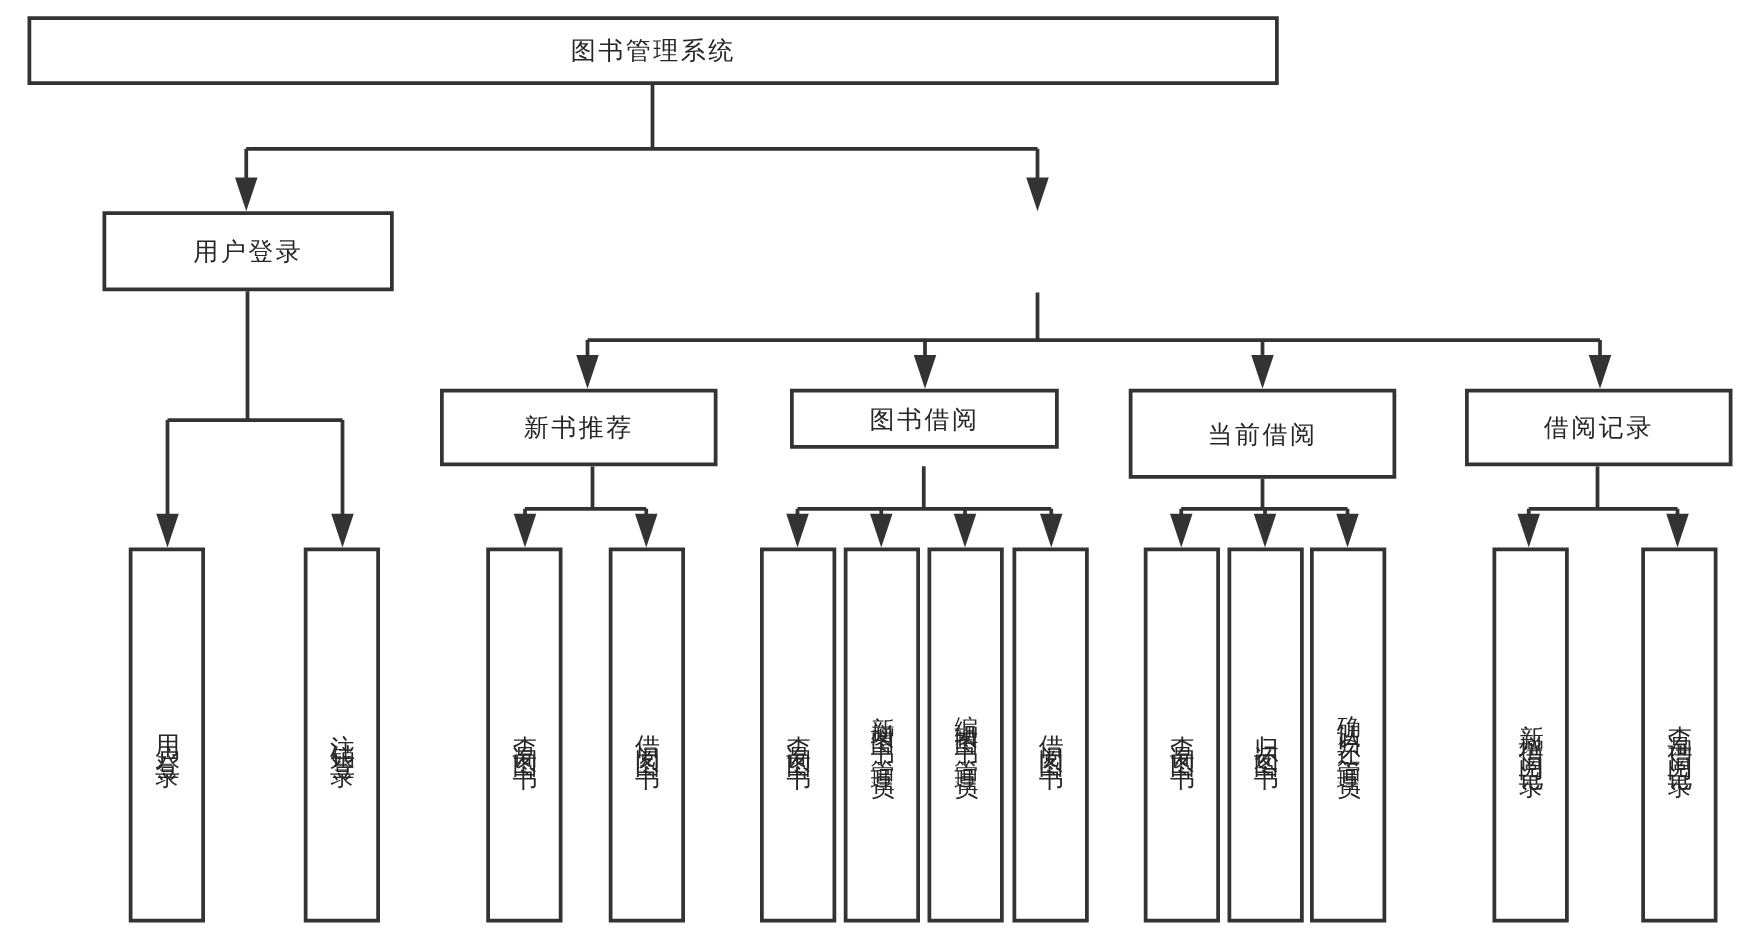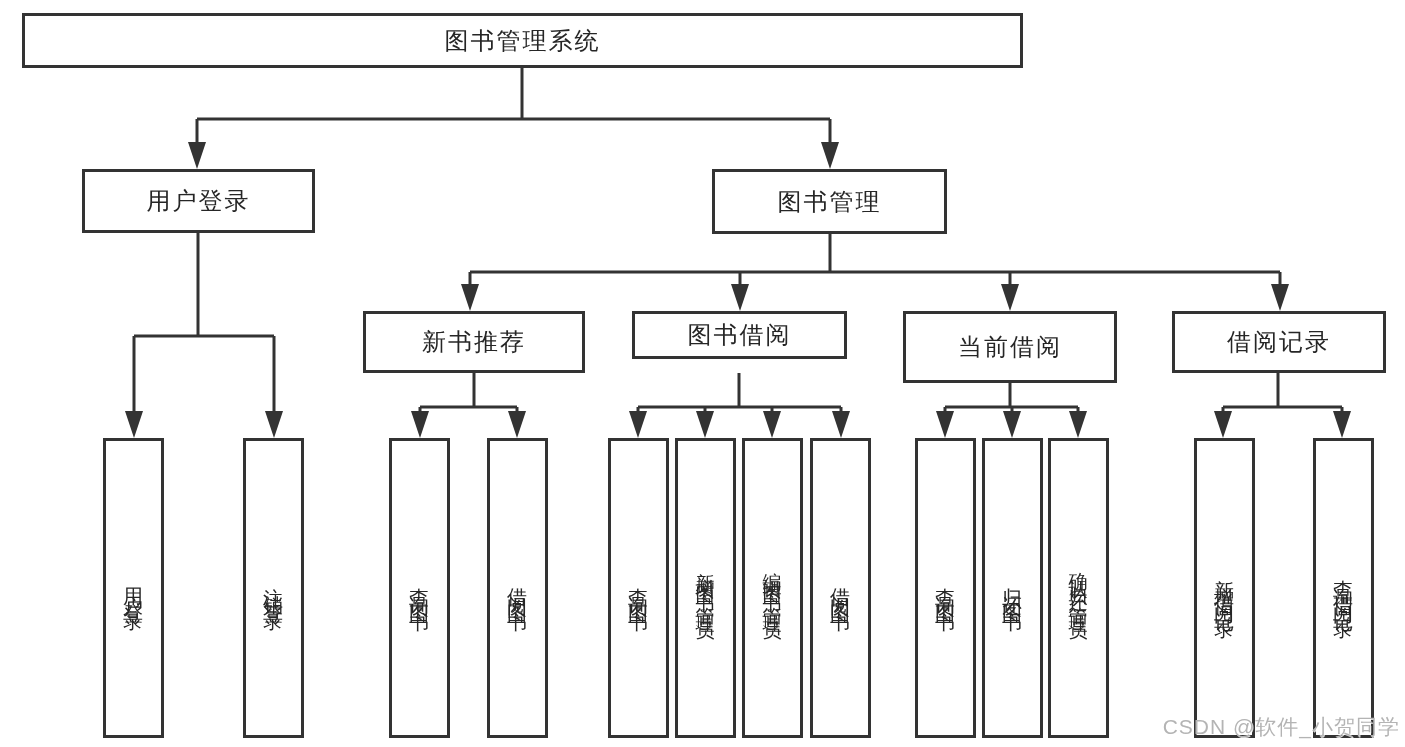--- a/index.html
+++ b/index.html
@@ -21,21 +21,21 @@
     position: absolute;
     background: #ffffff;
     border: 3px solid #333333;
     box-sizing: border-box;
     display: flex;
     align-items: center;
     justify-content: center;
     z-index: 2;
   }
   .hlabel {
-    font-size: 24px;
+    font-size: 20px;
     letter-spacing: 2px;
     color: #262626;
     white-space: nowrap;
   }
   .leaf { top: 438px; height: 300px; width: 61px; }
   .vtext {
     writing-mode: vertical-rl;
     text-orientation: mixed;
     font-size: 20px;
     letter-spacing: 8px;
@@ -133,25 +133,22 @@
     </g>
   </svg>
 
   <div class="box" style="left:22px; top:13px; width:1001px; height:55px;">
     <span class="hlabel">图书管理系统</span>
   </div>
 
   <div class="box" style="left:82px; top:169px; width:233px; height:64px;">
     <span class="hlabel">用户登录</span>
   </div>
-  <div class="box" style="left:712px; top:169px; width:235px; height:65px;">
-    <span class="hlabel">图书管理</span>
-  </div>
-
-  <div class="box" style="left:363px; top:311px; width:222px; height:62px;">
+
+  <div class="box" style="left:352px; top:311px; width:222px; height:62px;">
     <span class="hlabel">新书推荐</span>
   </div>
   <div class="box" style="left:632px; top:311px; width:215px; height:48px;">
     <span class="hlabel">图书借阅</span>
   </div>
   <div class="box" style="left:903px; top:311px; width:214px; height:72px;">
     <span class="hlabel">当前借阅</span>
   </div>
   <div class="box" style="left:1172px; top:311px; width:214px; height:62px;">
     <span class="hlabel">借阅记录</span>
@@ -194,15 +191,14 @@
     <span class="vtext long">确认归还（管理员）</span>
   </div>
 
   <div class="box leaf" style="left:1194px;">
     <span class="vtext">新增借阅记录</span>
   </div>
   <div class="box leaf" style="left:1313px;">
     <span class="vtext">查询借阅记录</span>
   </div>
 
-  <div id="watermark">CSDN @软件_小贺同学</div>
 
 </div>
 
 </body></html>

